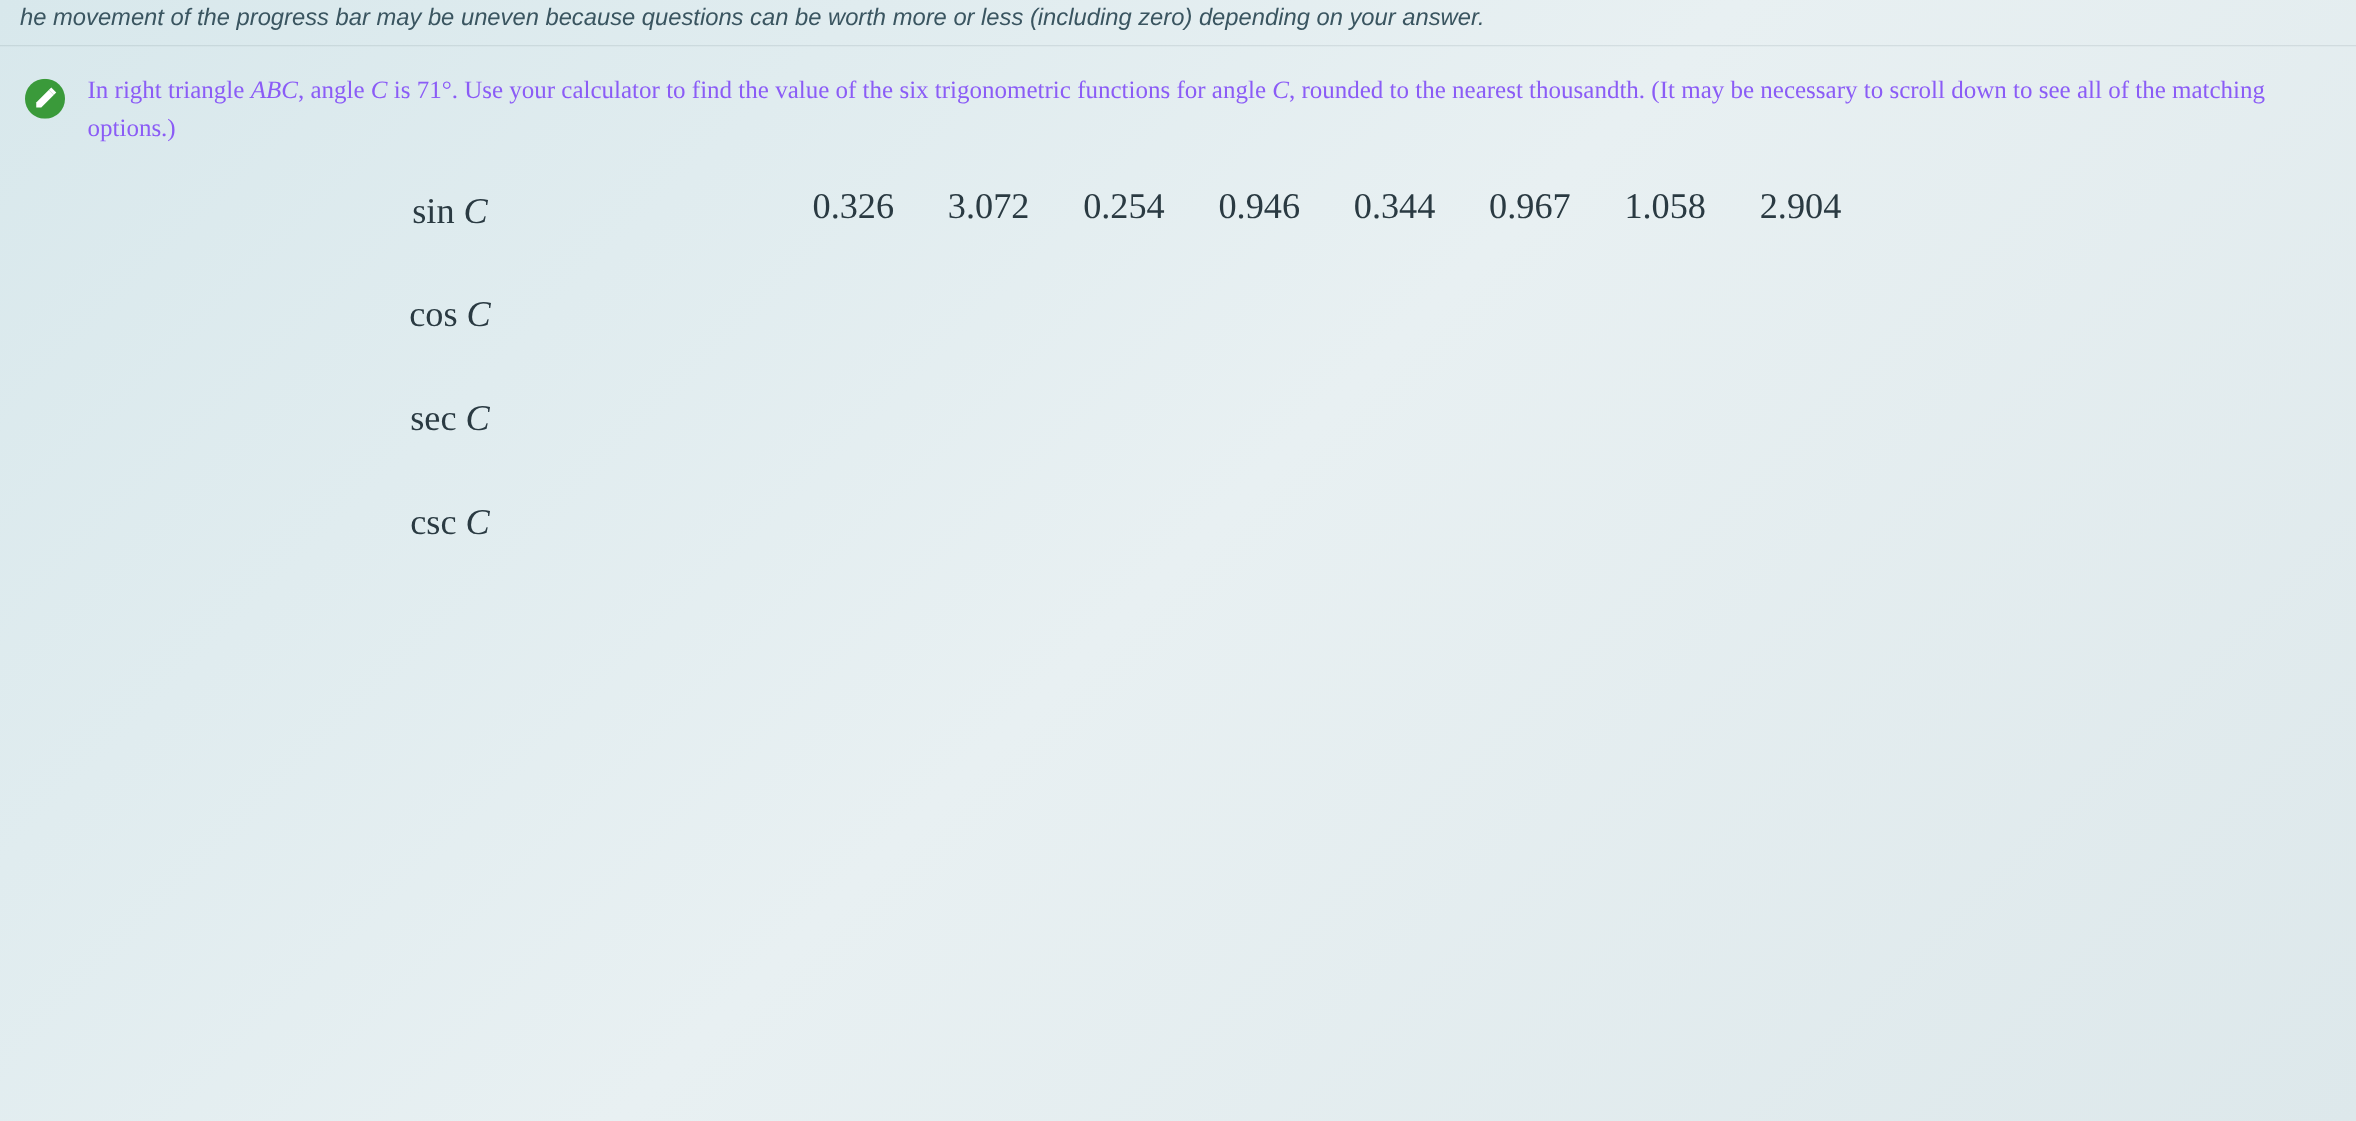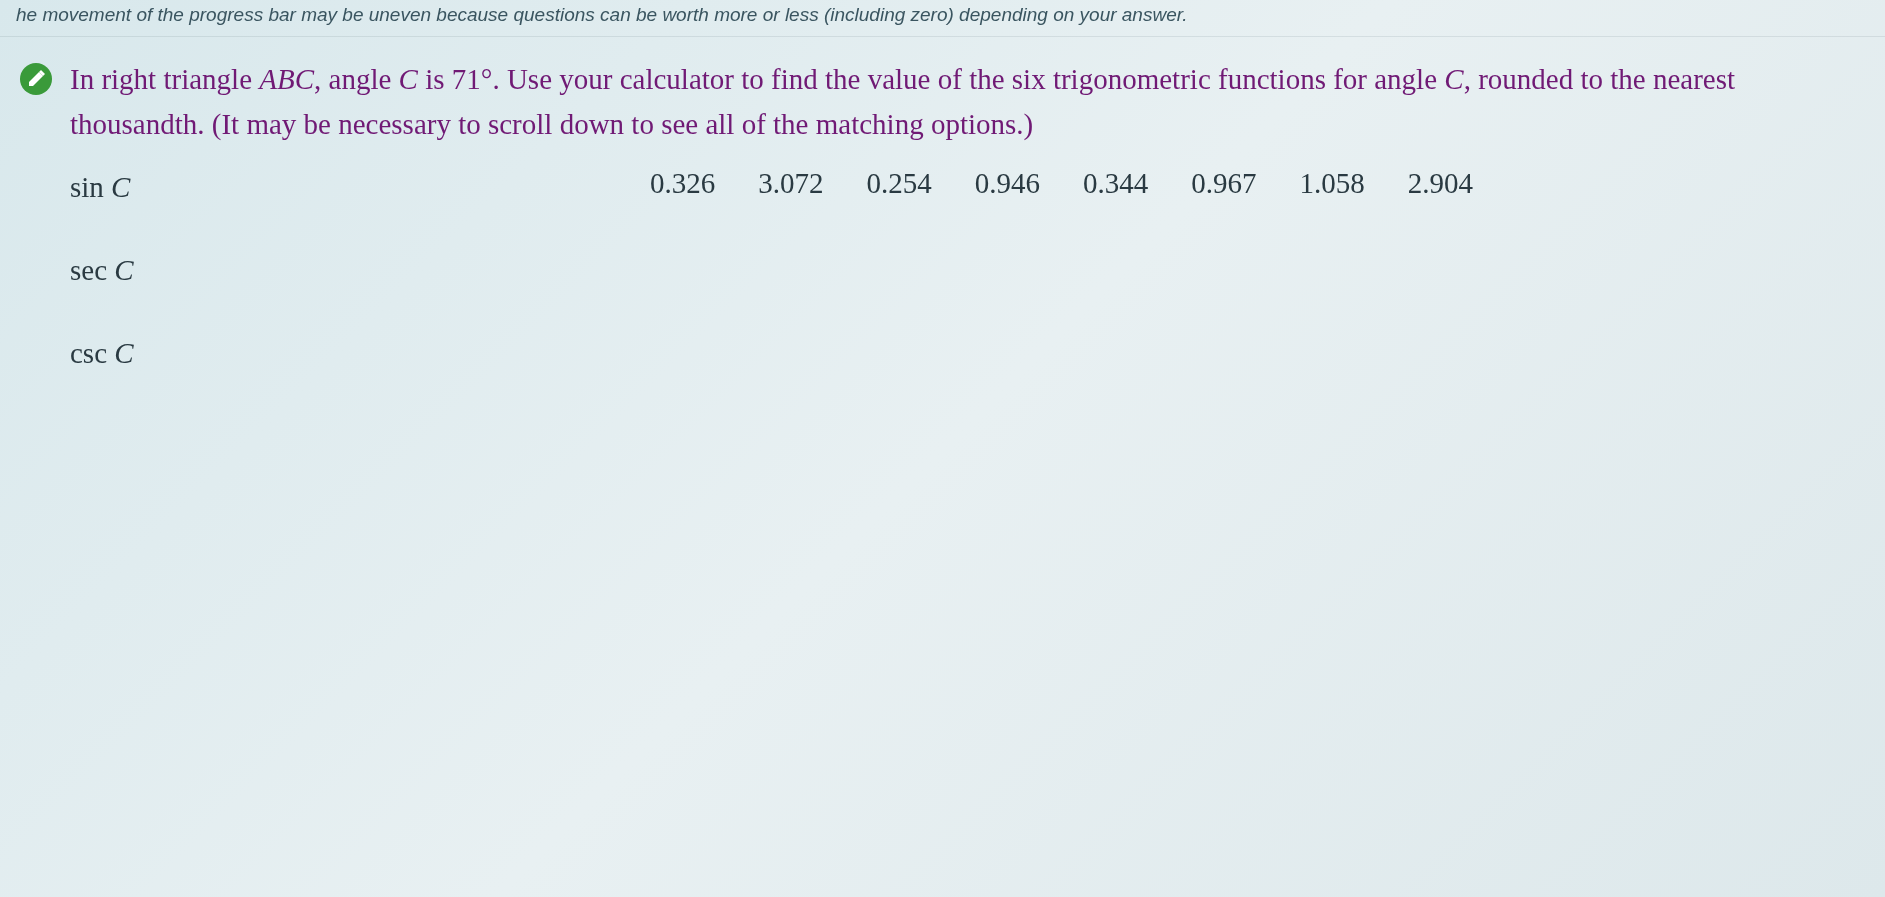--- a/index.html
+++ b/index.html
@@ -27,33 +27,34 @@
       align-items: flex-start;
       gap: 18px;
     }
     .pencil-icon {
       width: 32px;
       height: 32px;
       flex-shrink: 0;
       margin-top: 6px;
     }
     .question-text {
-      font-size: 29px;
+      font-size: 20px;
       line-height: 1.55;
-      color: #701a75;
+      color: #8b5cf6;
       font-family: Georgia, 'Times New Roman', serif;
     }
     .question-text .math {
       font-style: italic;
       font-family: 'Times New Roman', serif;
     }
     .match-area {
       display: flex;
-      margin-top: 20px;
+      margin-top: 30px;
       padding-left: 50px;
+      text-align: center;
     }
     .left-col {
       width: 580px;
       display: flex;
       flex-direction: column;
       gap: 50px;
       padding-top: 4px;
     }
     .right-col {
       display: flex;
@@ -89,20 +90,21 @@
       </svg>
     </span>
     <div class="question-text">
       <span>In right triangle </span><span class="math">ABC</span><span>, angle </span><span class="math">C</span><span> is </span><span>71°</span><span>. Use your calculator to find the value of the six trigonometric functions for angle </span><span class="math">C</span><span>, rounded to the nearest thousandth. (It may be necessary to scroll down to see all of the matching options.)</span>
     </div>
   </div>
 
   <div class="match-area">
     <div class="left-col">
       <div class="func-label"><span class="fn">sin</span> <span class="var">C</span></div>
+      <div class="func-label"><span class="fn">cos</span> <span class="var">C</span></div>
       <div class="func-label"><span class="fn">sec</span> <span class="var">C</span></div>
       <div class="func-label"><span class="fn">csc</span> <span class="var">C</span></div>
     </div>
     <div class="right-col">
       <div class="value-label">0.326</div>
       <div class="value-label">3.072</div>
       <div class="value-label">0.254</div>
       <div class="value-label">0.946</div>
       <div class="value-label">0.344</div>
       <div class="value-label">0.967</div>

